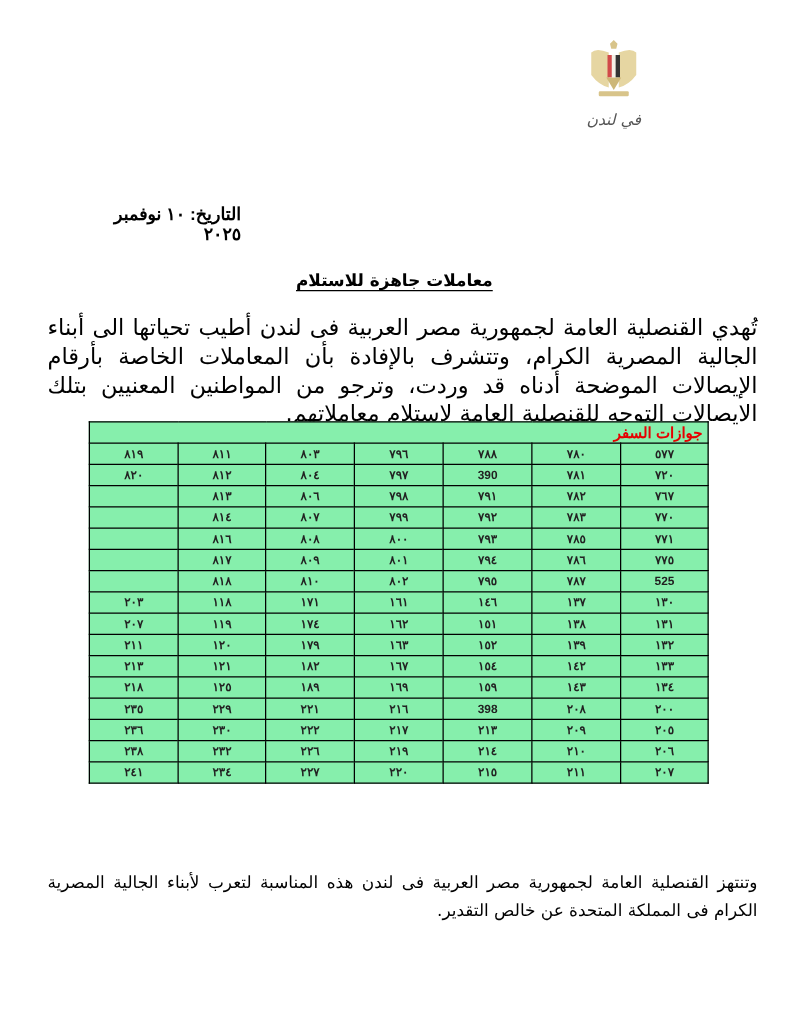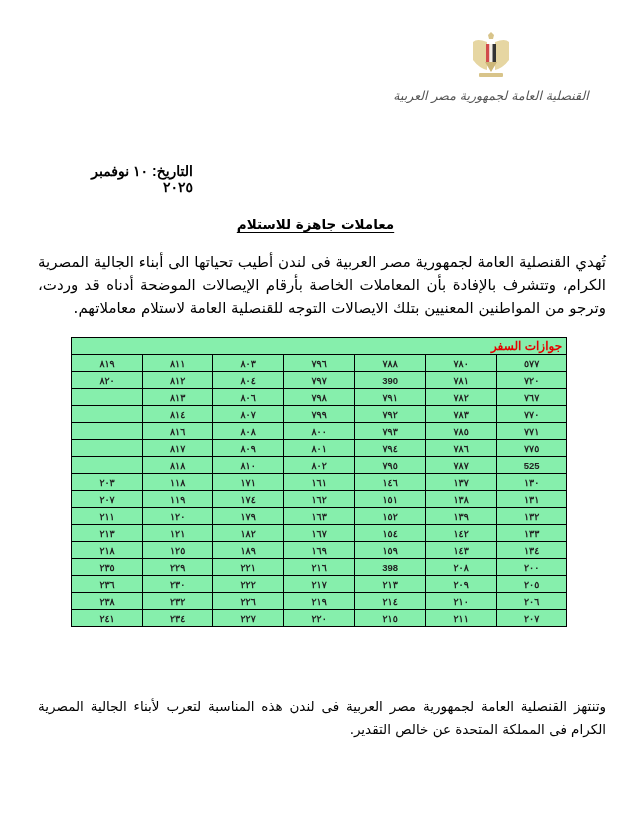--- a/index.html
+++ b/index.html
@@ -9,21 +9,21 @@
   .letterhead { position: absolute; top: 30px; right: 30px; width: 220px; text-align: center; }
   .emblem { width: 44px; height: 50px; margin: 0 auto 8px auto; display: block; }
   .lh-line1 { font-family: "DejaVu Serif", serif; font-style: italic; font-size: 12.5px; color: #555; direction: rtl; line-height: 16px; }
   .lh-line2 { font-family: "DejaVu Serif", serif; font-style: italic; font-size: 12.5px; color: #555; direction: rtl; line-height: 16px; }
 
   .date { position: absolute; top: 163px; left: 63px; width: 130px; direction: rtl; text-align: right; font-family: "Liberation Sans", sans-serif; font-weight: bold; font-size: 14px; }
 
   .title { position: absolute; top: 214px; left: 0; width: 631px; text-align: center; direction: rtl; }
   .title span { font-family: "DejaVu Sans", sans-serif; font-weight: bold; font-size: 13.5px; text-decoration: underline; text-underline-offset: 3px; }
 
-  .intro { position: absolute; top: 251px; left: 38px; width: 568px; direction: rtl; text-align: justify; text-align-last: right; font-family: "DejaVu Sans", sans-serif; font-size: 15px; line-height: 23px; }
+  .intro { position: absolute; top: 251px; left: 38px; width: 568px; direction: rtl; text-align: justify; text-align-last: right; font-family: "DejaVu Sans", sans-serif; font-size: 18px; line-height: 23px; }
 
   table.tx { position: absolute; top: 337px; left: 71px; width: 495px; border-collapse: collapse; direction: rtl; background: #86efac; table-layout: fixed; }
   table.tx td { border: 1px solid #000; height: 17px; text-align: center; font-family: "Liberation Sans", sans-serif; font-weight: bold; font-size: 9.5px; color: #222; padding: 0; }
   table.tx td.sec { text-align: right; color: #e60000; font-size: 12px; padding-right: 4px; height: 18px; }
   table.tx tr.hdr td { height: 17px; }
 
   .closing { position: absolute; top: 695px; left: 38px; width: 568px; direction: rtl; text-align: justify; text-align-last: right; font-family: "DejaVu Sans", sans-serif; font-size: 13.5px; line-height: 23px; }
 </style>
 </head>
 <body>
@@ -32,21 +32,21 @@
   <svg class="emblem" viewBox="0 0 44 50">
     <path d="M22 2 l3 3 -1 4 h-4 l-1 -4 z" fill="#d8c48a"></path>
     <path d="M4 12 Q8 8 18 12 L18 40 Q10 38 4 30 Z" fill="#e6d6a2"></path>
     <path d="M40 12 Q36 8 26 12 L26 40 Q34 38 40 30 Z" fill="#e6d6a2"></path>
     <rect x="17" y="14" width="3.5" height="18" fill="#d14a4a"></rect>
     <rect x="20.5" y="14" width="3" height="18" fill="#f4f0e6"></rect>
     <rect x="23.5" y="14" width="3.5" height="18" fill="#333"></rect>
     <path d="M16 32 L28 32 L22 42 Z" fill="#cdb778"></path>
     <rect x="10" y="43" width="24" height="4" rx="1" fill="#d8c48a"></rect>
   </svg>
-  <div class="lh-line1">القنصلية العامة لجمهورية مصر العربية</div>
+  <div class="lh-line2">في لندن</div>
 </div>
 
 <div class="date">التاريخ: ١٠ نوفمبر ٢٠٢٥</div>
 
 <div class="title">
   <span>معاملات جاهزة للاستلام</span>
 </div>
 
 <p class="intro">تُهدي القنصلية العامة لجمهورية مصر العربية فى لندن أطيب تحياتها الى أبناء الجالية المصرية الكرام، وتتشرف بالإفادة بأن المعاملات الخاصة بأرقام الإيصالات الموضحة أدناه قد وردت، وترجو من المواطنين المعنيين بتلك الايصالات التوجه للقنصلية العامة لاستلام معاملاتهم.</p>
 

